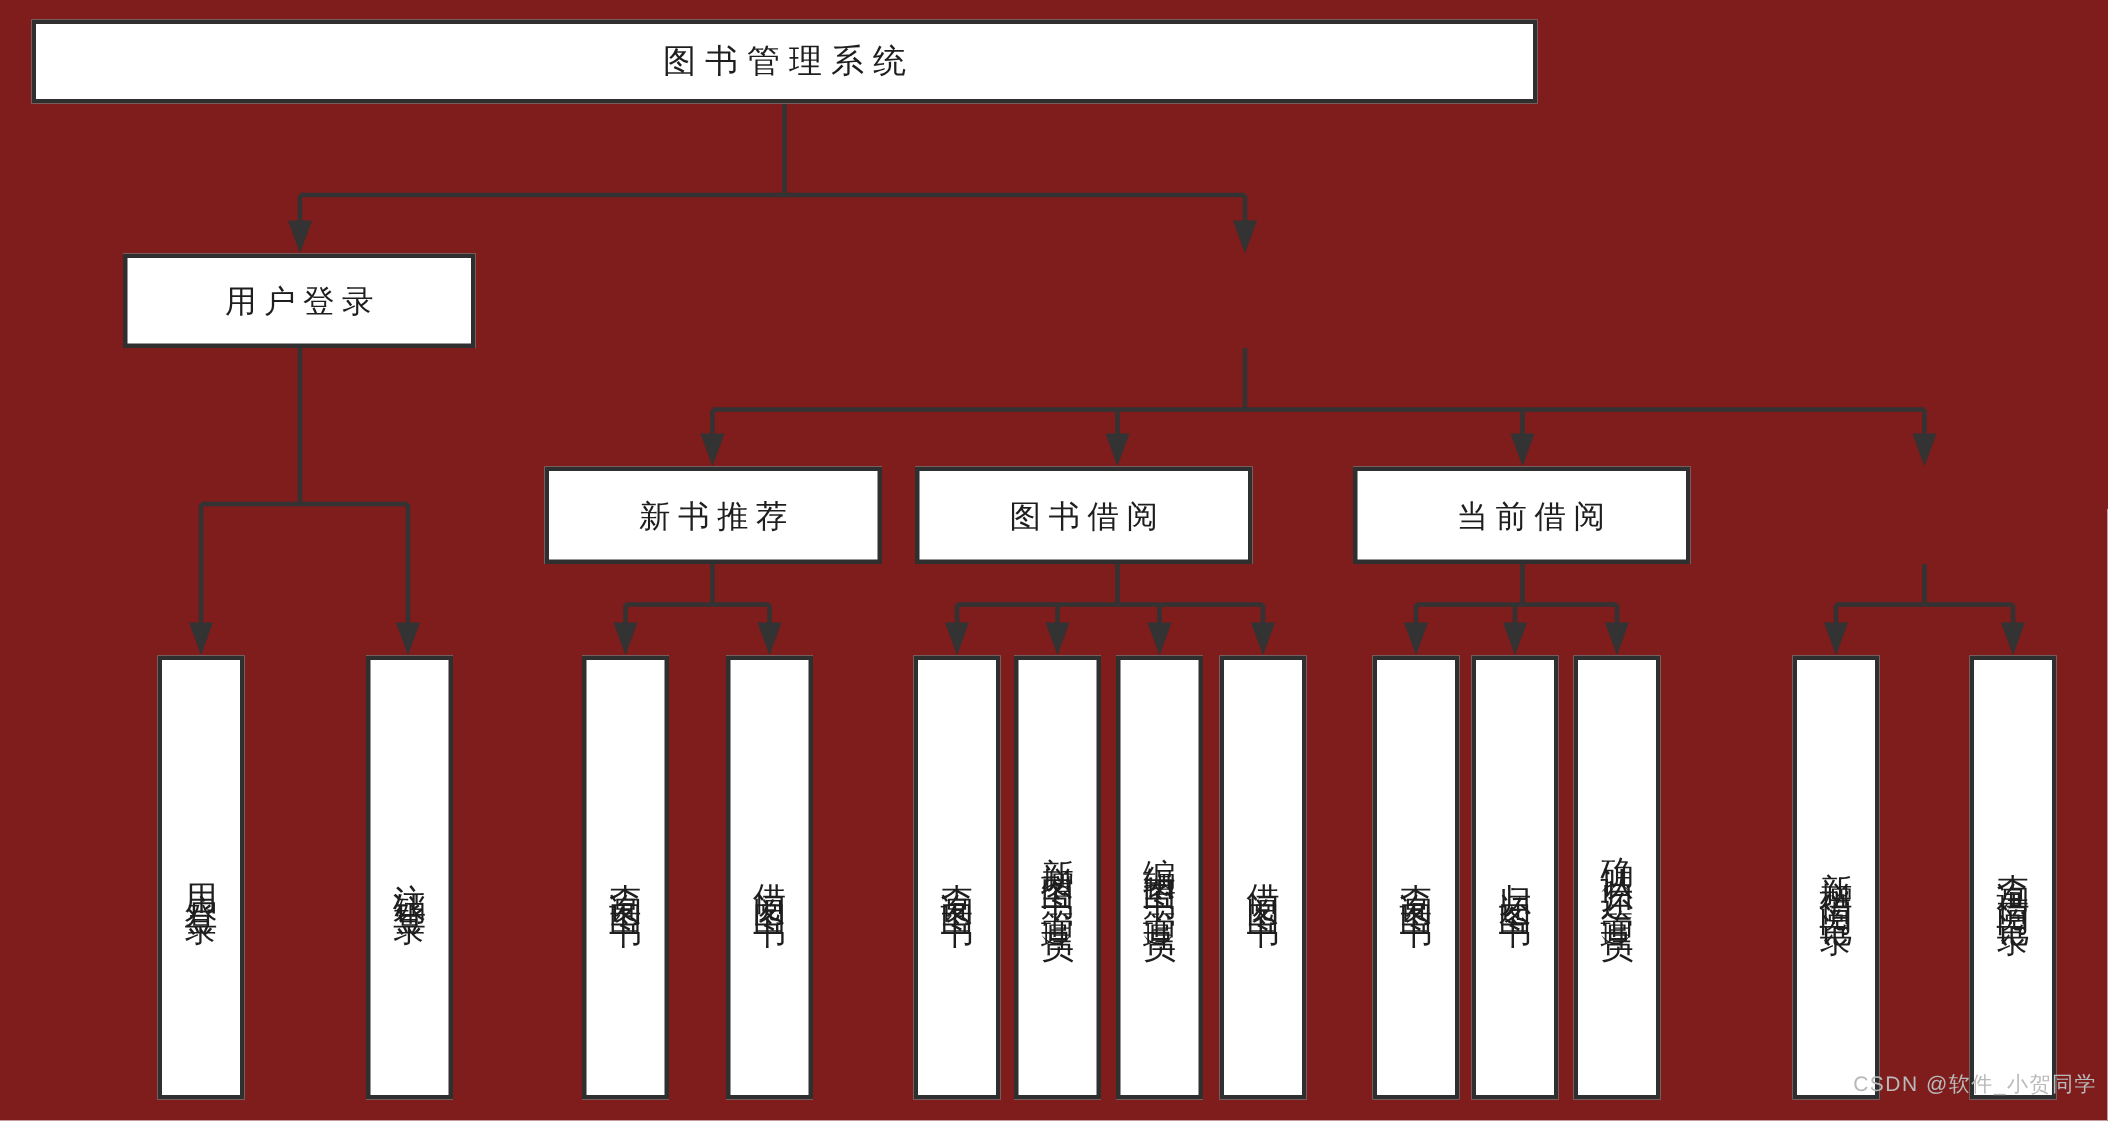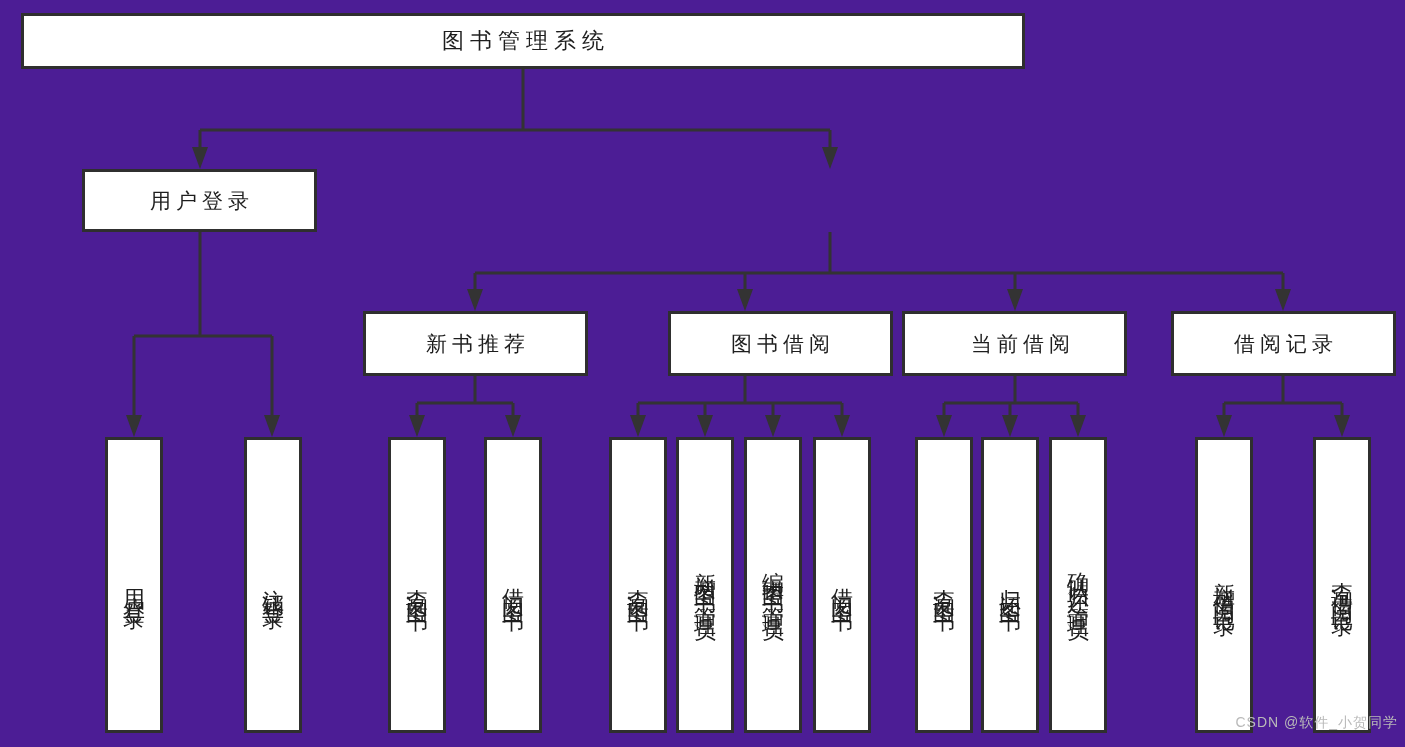--- a/index.html
+++ b/index.html
@@ -5,21 +5,21 @@
   html, body {
     margin: 0;
     padding: 0;
     background: #ffffff;
     font-family: "Liberation Sans", "DejaVu Sans", sans-serif;
   }
   #stage {
     position: relative;
     width: 1405px;
     height: 747px;
-    background: #4c1d95;
+    background: #7f1d1d;
     overflow: hidden;
   }
   #connectors {
     position: absolute;
     left: 0;
     top: 0;
     z-index: 1;
   }
   .node {
     position: absolute;
@@ -119,23 +119,22 @@
       <polygon points="1216,415 1232,415 1224,437"></polygon>
       <polygon points="1334,415 1350,415 1342,437"></polygon>
     </g>
   </svg>
 
   <div class="node node-h root-box">图书管理系统</div>
 
   <div class="node node-h lvl2" style="left:82px;">用户登录</div>
 
   <div class="node node-h lvl3" style="left:363px;">新书推荐</div>
-  <div class="node node-h lvl3" style="left:668px;">图书借阅</div>
+  <div class="node node-h lvl3" style="left:610px;">图书借阅</div>
   <div class="node node-h lvl3" style="left:902px;padding-left:12px;">当前借阅</div>
-  <div class="node node-h lvl3" style="left:1171px;">借阅记录</div>
 
   <div class="leaf" style="left:105px;">
     <span>用户登录</span>
   </div>
   <div class="leaf" style="left:244px;">
     <span>注销登录</span>
   </div>
 
   <div class="leaf" style="left:388px;">
     <span>查询图书</span>

